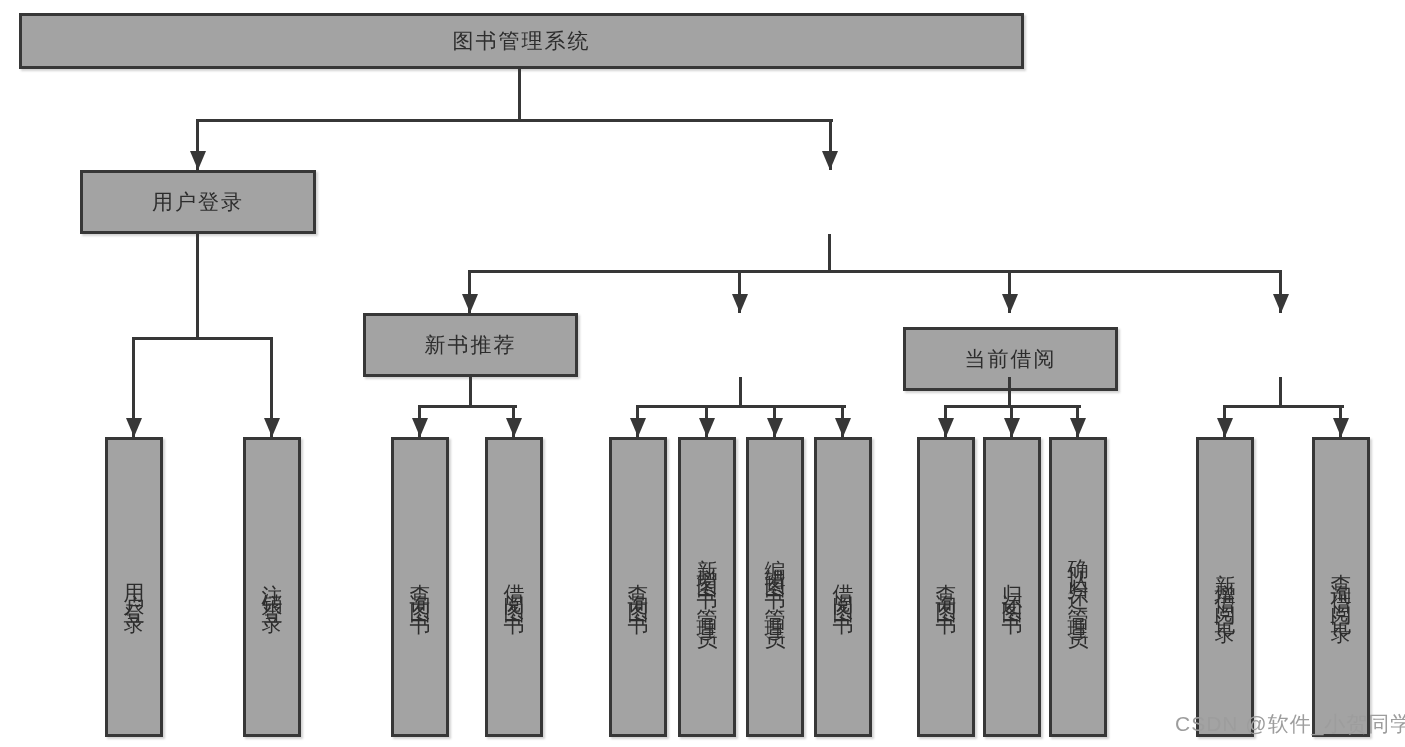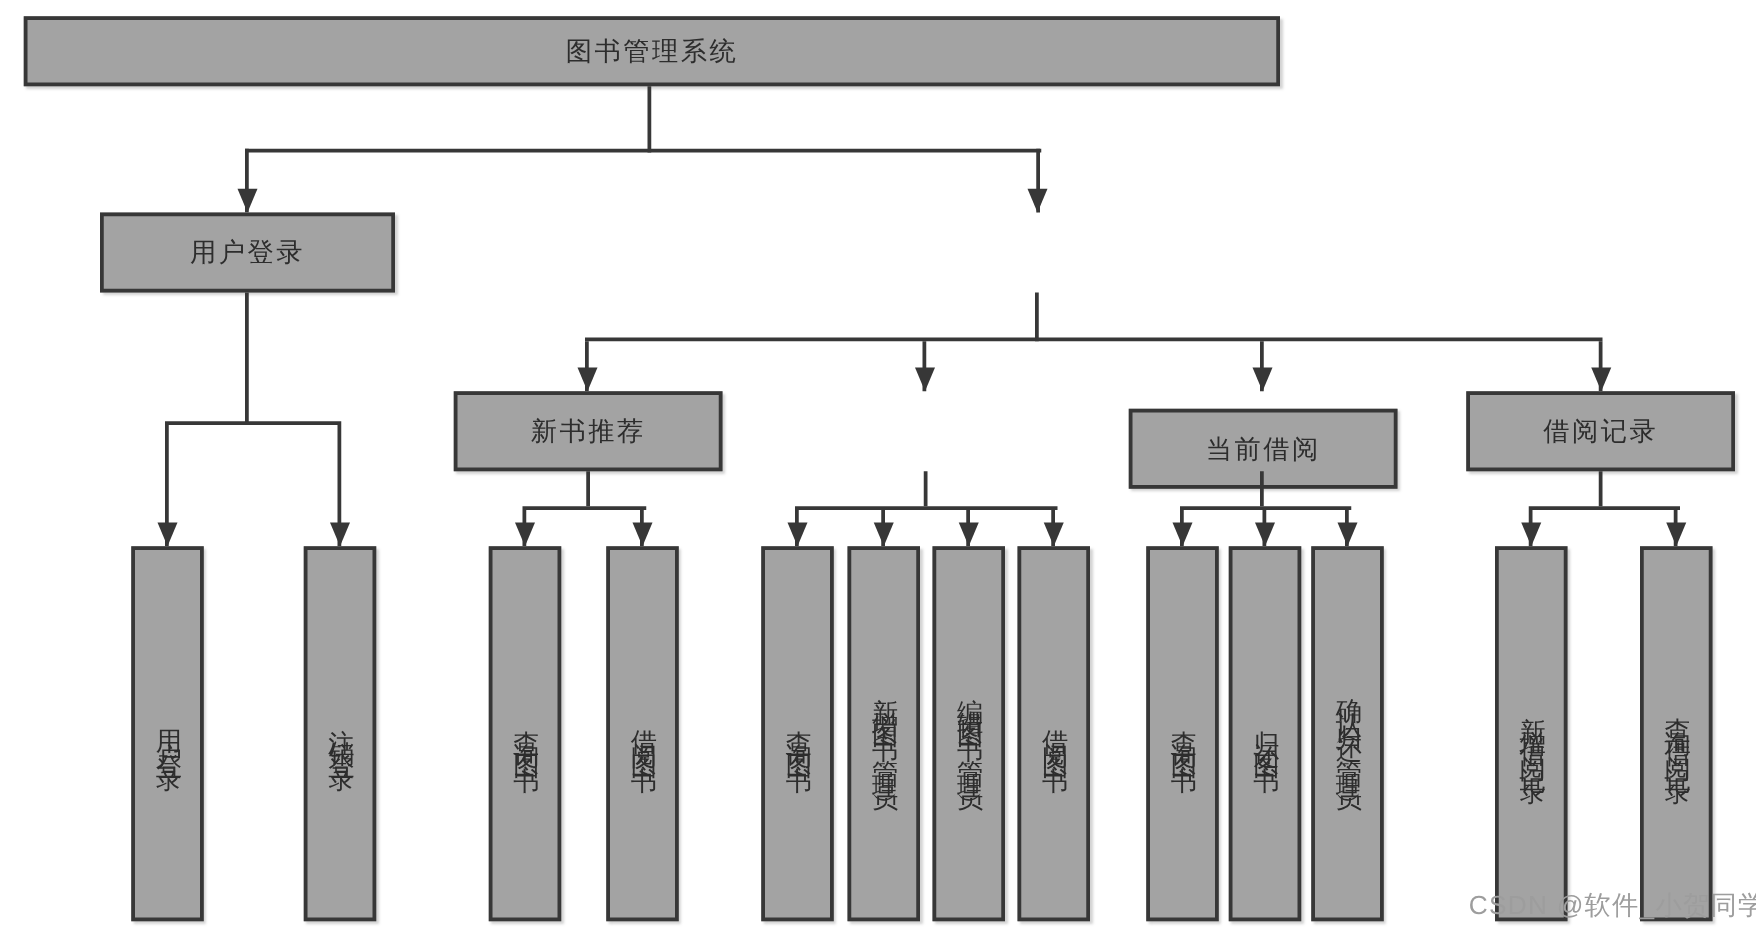--- a/index.html
+++ b/index.html
@@ -62,21 +62,20 @@
   <div class="arw" style="left:462px;top:294px"></div>
   <div class="vl" style="left:738px;top:273px;height:40px"></div>
   <div class="arw" style="left:732px;top:294px"></div>
   <div class="vl" style="left:1008px;top:273px;height:40px"></div>
   <div class="arw" style="left:1002px;top:294px"></div>
   <div class="vl" style="left:1279px;top:273px;height:40px"></div>
   <div class="arw" style="left:1273px;top:294px"></div>
 
   <div class="box" style="left:363px;top:313px;width:215px;height:64px">新书推荐</div>
   <div class="box" style="left:903px;top:327px;width:215px;height:64px">当前借阅</div>
-  <div class="box" style="left:1173px;top:313px;width:215px;height:64px">借阅记录</div>
 
   <div class="vl" style="left:469px;top:377px;height:28px"></div>
   <div class="hl" style="left:418px;top:405px;width:99px"></div>
   <div class="vl" style="left:418px;top:408px;height:29px"></div>
   <div class="arw" style="left:412px;top:418px"></div>
   <div class="vl" style="left:512px;top:408px;height:29px"></div>
   <div class="arw" style="left:506px;top:418px"></div>
 
   <div class="vl" style="left:739px;top:377px;height:28px"></div>
   <div class="hl" style="left:636px;top:405px;width:210px"></div>

